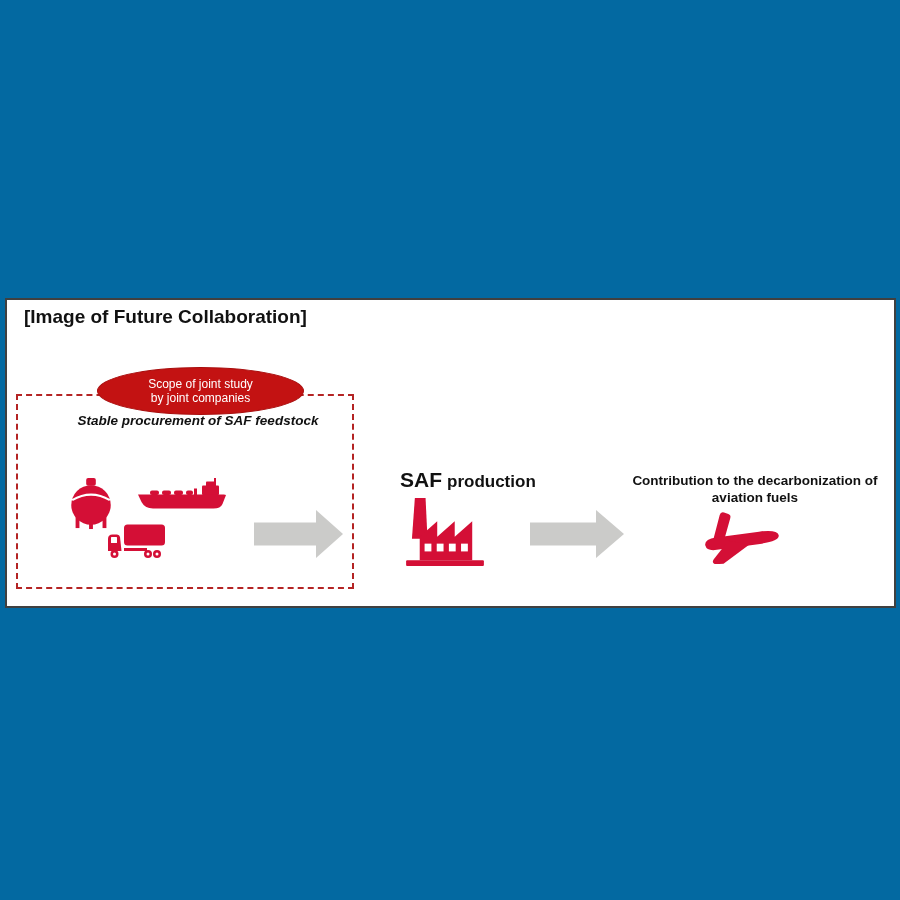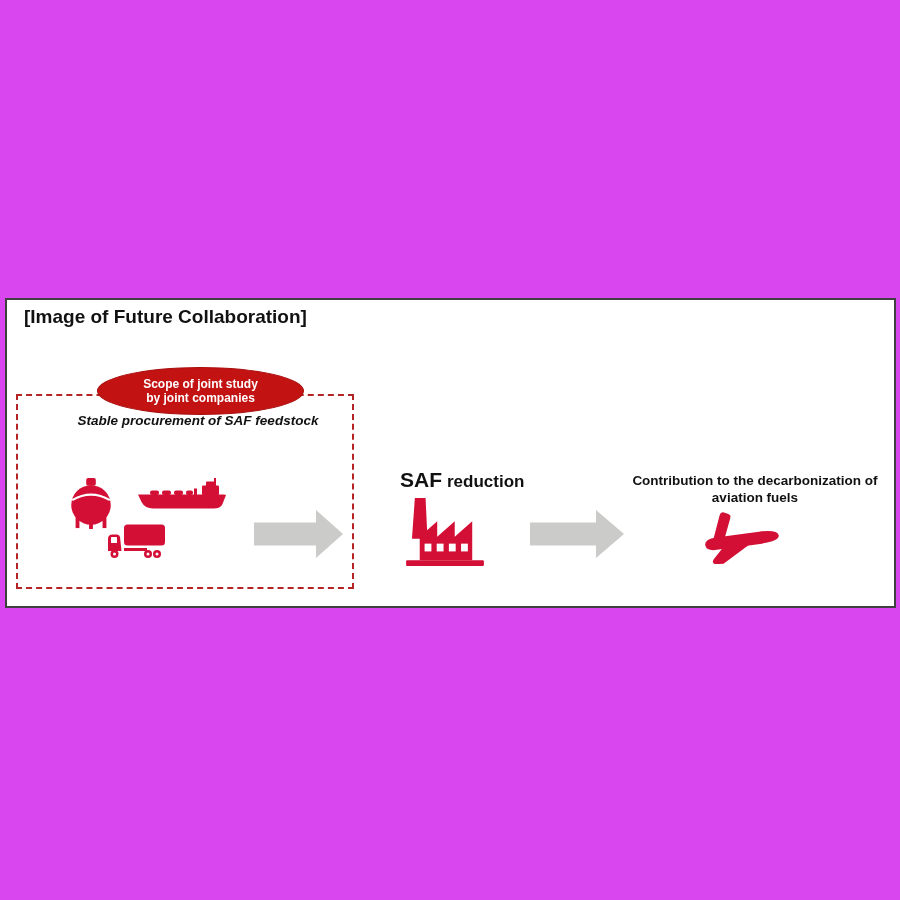--- a/index.html
+++ b/index.html
@@ -1,17 +1,17 @@
 <!DOCTYPE html>
 <html style="--accent-red: #D40F36; --ellipse-red: #C31212; --ellipse-border: #A80E0E; --dashed-border: #B42424; --arrow-gray: #CBCBC9; --frame-border: #404040; --text: #111111;"><head>
 <meta charset="utf-8">
 <style>
   html, body { margin: 0; padding: 0; background: #ffffff; }
   .canvas {
-    position: relative; width: 900px; height: 900px; background: #d946ef;
+    position: relative; width: 900px; height: 900px; background: #0369a1;
     font-family: "Liberation Sans", sans-serif; color: var(--text, #111111);
     overflow: hidden;
   }
   .frame {
     position: absolute; left: 5px; top: 298px; width: 887px; height: 306px;
     border: 2px solid var(--frame-border, #404040); background: #ffffff;
   }
   .frame-title {
     position: absolute; left: 17px; top: 6px;
     font-size: 19px; font-weight: bold; white-space: nowrap;
@@ -21,21 +21,21 @@
     border: 2px dashed var(--dashed-border, #B42424);
   }
   .scope-ellipse {
     position: absolute; left: 90px; top: 67px; width: 205px; height: 46px;
     background: var(--ellipse-red, #C31212);
     border: 1.5px solid var(--ellipse-border, #A80E0E);
     border-radius: 50%; z-index: 2;
     display: flex; flex-direction: column; align-items: center; justify-content: center;
   }
   .scope-line {
-    color: #ffffff; font-size: 12px; font-weight: bold;
+    color: #ffffff; font-size: 12px; font-weight: normal;
     line-height: 14.5px; text-align: center; white-space: nowrap;
   }
   .procurement-text {
     position: absolute; left: 22px; top: 112px; width: 338px;
     text-align: center; font-size: 13.5px; font-weight: bold; line-height: 17.5px;
     z-index: 1;
     font-style: italic;
   }
   .text-line { white-space: nowrap; }
   .contribution-text {
@@ -109,21 +109,21 @@
       </svg>
     </div>
 
     <div class="arrow" style="left:247px; top:209px;">
       <svg width="90" height="50" viewBox="0 0 90 50" fill="currentColor" aria-hidden="true">
         <polygon points="0,13.5 62,13.5 62,1 89,25 62,49 62,36.5 0,36.5"></polygon>
       </svg>
     </div>
 
     <div class="saf-heading">
-      <span class="primary">SAF</span><span class="secondary">reduction</span>
+      <span class="primary">SAF</span><span class="secondary">production</span>
     </div>
 
     <div class="icon" style="left:399px; top:196px;">
       <svg width="78" height="70" viewBox="0 0 80 72" fill="currentColor" aria-hidden="true">
         <rect x="0" y="66" width="80" height="6" rx="1"></rect>
         <path d="M9,2 L20,2 L22,44 L6,44 Z"></path>
         <path d="M14,66 L14,42 L32,26 L32,42 L50,26 L50,42 L68,26 L68,66 Z"></path>
         <rect x="19" y="49" width="7" height="8" fill="#ffffff"></rect>
         <rect x="31.5" y="49" width="7" height="8" fill="#ffffff"></rect>
         <rect x="44" y="49" width="7" height="8" fill="#ffffff"></rect>

